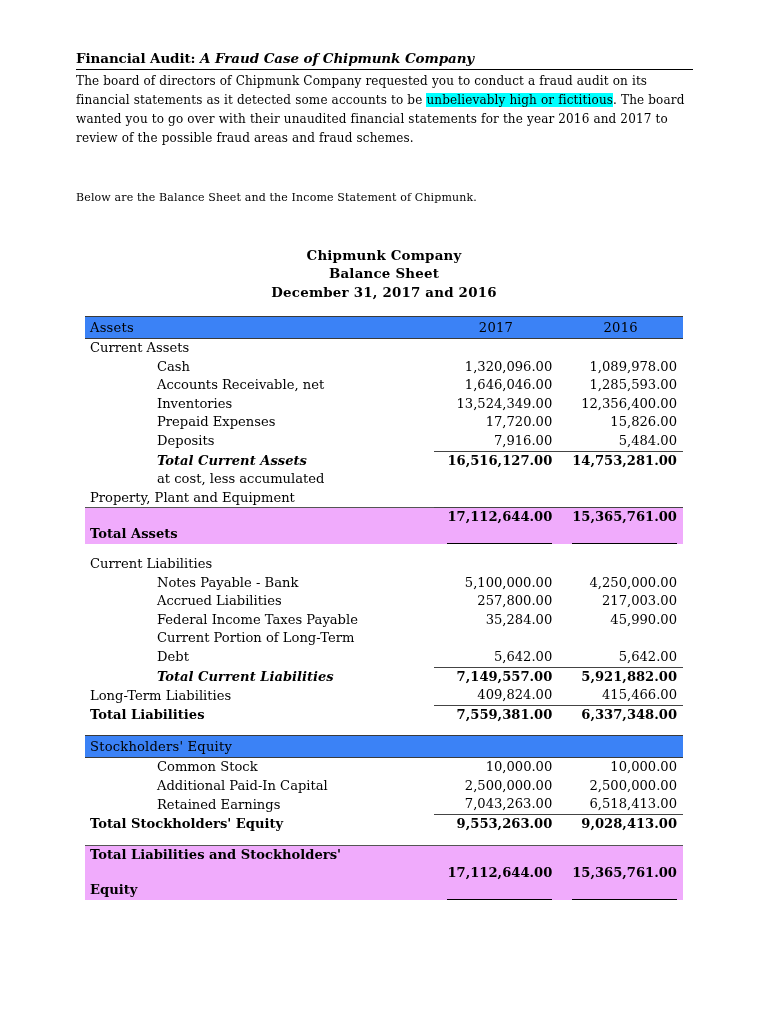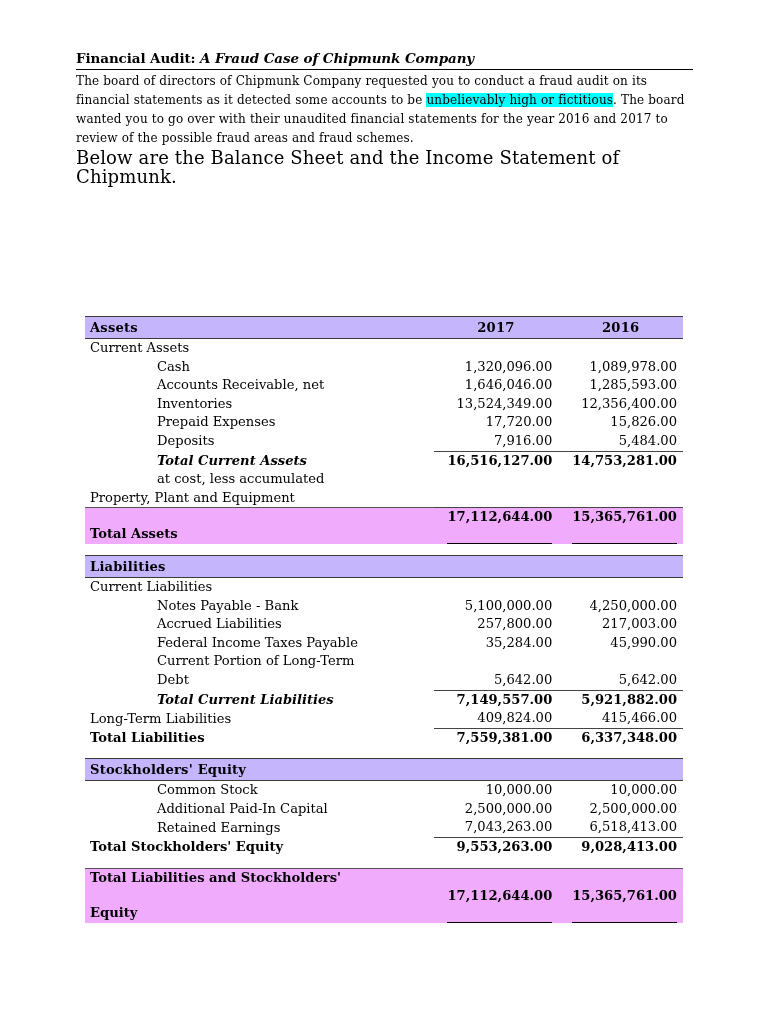--- a/index.html
+++ b/index.html
@@ -49,23 +49,24 @@
     font-size: 12px;
     line-height: 19.1px;
     text-align: left;
     margin-top: 2px;
     letter-spacing: 0.15px;
   }
   .hl {
     background: #00ffff;
   }
   .intro-para2 {
-    font-size: 18px;
+    font-size: 11px;
     line-height: 19.1px;
     letter-spacing: 0.15px;
+    margin-top: 40px;
   }
 
   
   .stmt-head {
     position: absolute;
     left: 0;
     top: 246px;
     width: 768px;
     text-align: center;
     font-weight: bold;
@@ -88,22 +89,22 @@
     vertical-align: bottom;
     line-height: 18.6px;
     height: 18.6px;
     white-space: nowrap;
   }
   .c-label { width: 338px; }
   .c-num   { width: 130px; text-align: right; padding-right: 6px !important; }
 
   
   tr.sect > td {
-    background: #c4b5fd;
-    font-weight: bold;
+    background: #3b82f6;
+    font-weight: normal;
     border-top: 1.4px solid #3a3a3a;
     border-bottom: 1.4px solid #3a3a3a;
     height: 21px;
     line-height: 21px;
     letter-spacing: 0.2px;
   }
   tr.sect td.c-num {
     text-align: center;
     padding-right: 0 !important;
   }
@@ -135,20 +136,25 @@
 
 <div class="page">
 
   <div class="intro">
     <div class="doc-title"><span>Financial Audit:</span> <span class="ital">A Fraud Case of Chipmunk Company</span></div>
     <div class="title-rule"></div>
     <div class="intro-para"><span>The board of directors of Chipmunk Company requested you to conduct a fraud audit on its financial statements as it detected some accounts to be </span><span class="hl">unbelievably high or fictitious</span><span>. The board wanted you to go over with their unaudited financial statements for the year 2016 and 2017 to review of the possible fraud areas and fraud schemes.</span></div>
     <div class="intro-para2">Below are the Balance Sheet and the Income Statement of Chipmunk.</div>
   </div>
 
+  <div class="stmt-head">
+    <div>Chipmunk Company</div>
+    <div>Balance Sheet</div>
+    <div>December 31, 2017 and 2016</div>
+  </div>
 
   <table class="bs">
     <tbody id="bs-body">
         <tr class="sect">
           <td class="c-label">Assets</td>
           <td class="c-num">2017</td>
           <td class="c-num">2016</td>
         </tr>
         <tr>
           <td class="c-label i0">Current Assets</td>
@@ -196,25 +202,20 @@
           <td class="c-num"></td>
         </tr>
         <tr class="shade">
           <td class="c-label i0 b" style="border-top: 1.2px solid rgb(85, 85, 85);">Total Assets</td>
           <td class="c-num ul-top b"><span class="num-under">17,112,644.00</span></td>
           <td class="c-num ul-top b"><span class="num-under">15,365,761.00</span></td>
         </tr>
         <tr class="spacer">
           <td colspan="3"></td>
         </tr>
-        <tr class="sect">
-          <td class="c-label">Liabilities</td>
-          <td class="c-num"></td>
-          <td class="c-num"></td>
-        </tr>
         <tr>
           <td class="c-label i0">Current Liabilities</td>
           <td class="c-num"></td>
           <td class="c-num"></td>
         </tr>
         <tr>
           <td class="c-label i2">Notes Payable - Bank</td>
           <td class="c-num">5,100,000.00</td>
           <td class="c-num">4,250,000.00</td>
         </tr>

